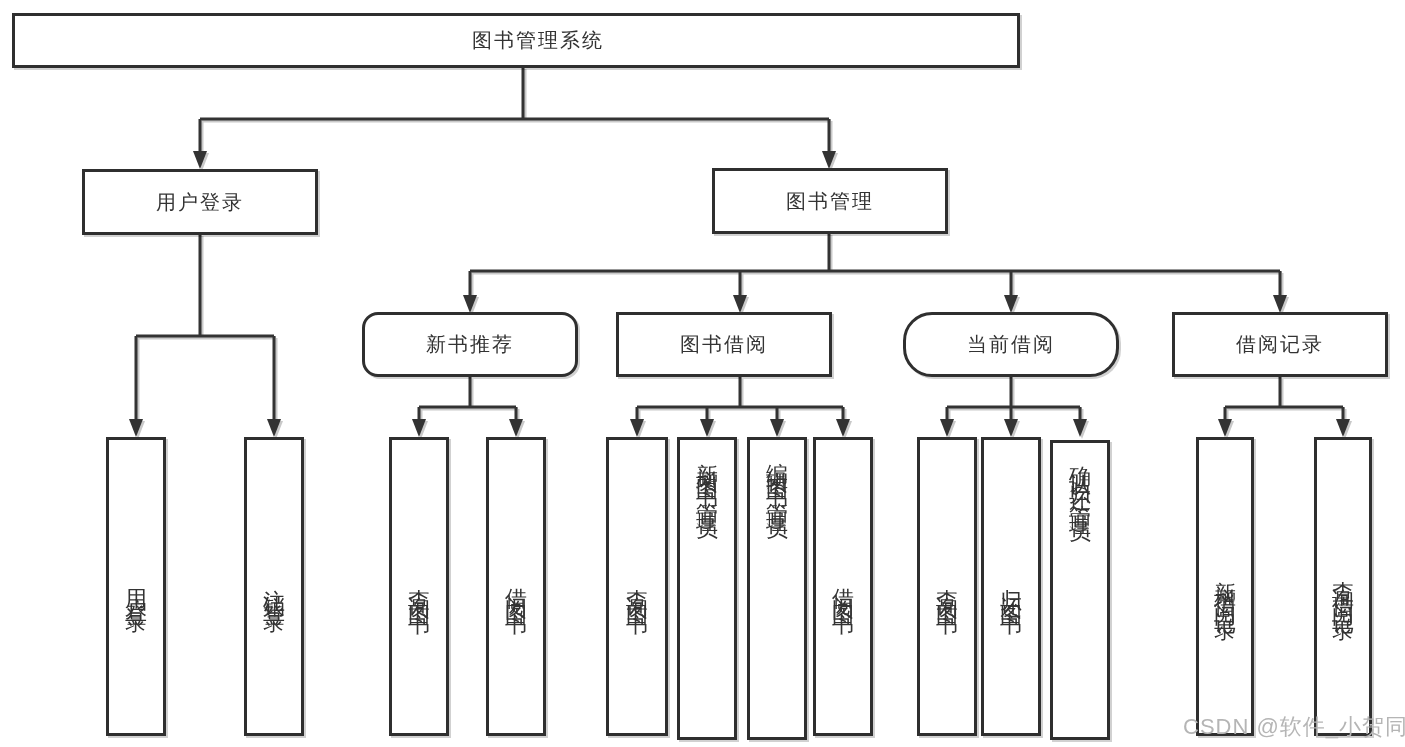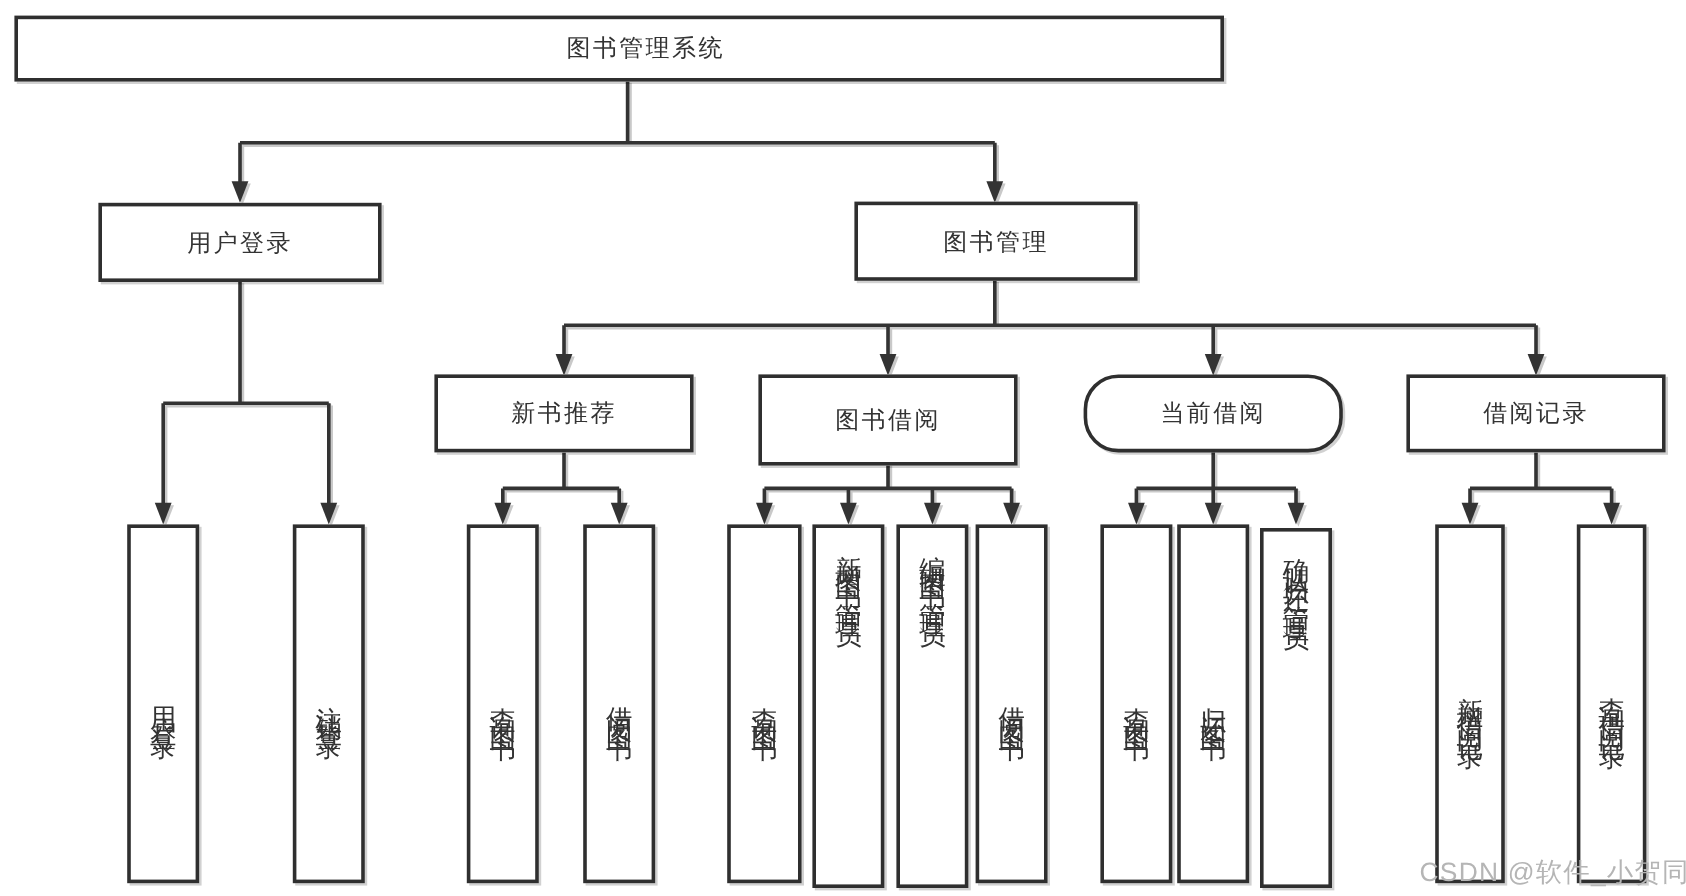--- a/index.html
+++ b/index.html
@@ -103,22 +103,22 @@
     </defs>
     <use href="#net" x="2" y="2" class="net-shadow"></use>
     <use href="#net" class="net-main"></use>
   </svg>
 
   <div class="node" style="left:12px; top:13px; width:1008px; height:55px;padding-left:44px;">图书管理系统</div>
 
   <div class="node" style="left:82px; top:169px; width:236px; height:66px;">用户登录</div>
   <div class="node" style="left:712px; top:168px; width:236px; height:66px;text-align:right;">图书管理</div>
 
-  <div class="node" style="left:362px; top:312px; width:216px; height:65px;">新书推荐</div>
-  <div class="node" style="left:632px; top:312px; width:216px; height:76px;">图书借阅</div>
+  <div class="node" style="left:362px; top:312px; width:216px; height:65px;border-radius:16px;">新书推荐</div>
+  <div class="node" style="left:616px; top:312px; width:216px; height:65px;">图书借阅</div>
   <div class="node" style="left:903px; top:312px; width:216px; height:65px;border-radius:29px;">当前借阅</div>
   <div class="node" style="left:1172px; top:312px; width:216px; height:65px;">借阅记录</div>
 
   <div class="vnode" style="left:106px; top:437px; width:60px; height:299px;">用户登录</div>
   <div class="vnode" style="left:244px; top:437px; width:60px; height:299px;">注销登录</div>
 
   <div class="vnode" style="left:389px; top:437px; width:60px; height:299px;">查询图书</div>
   <div class="vnode" style="left:486px; top:437px; width:60px; height:299px;">借阅图书</div>
 
   <div class="vnode" style="left:606px; top:437px; width:62px; height:299px;">查询图书</div>

